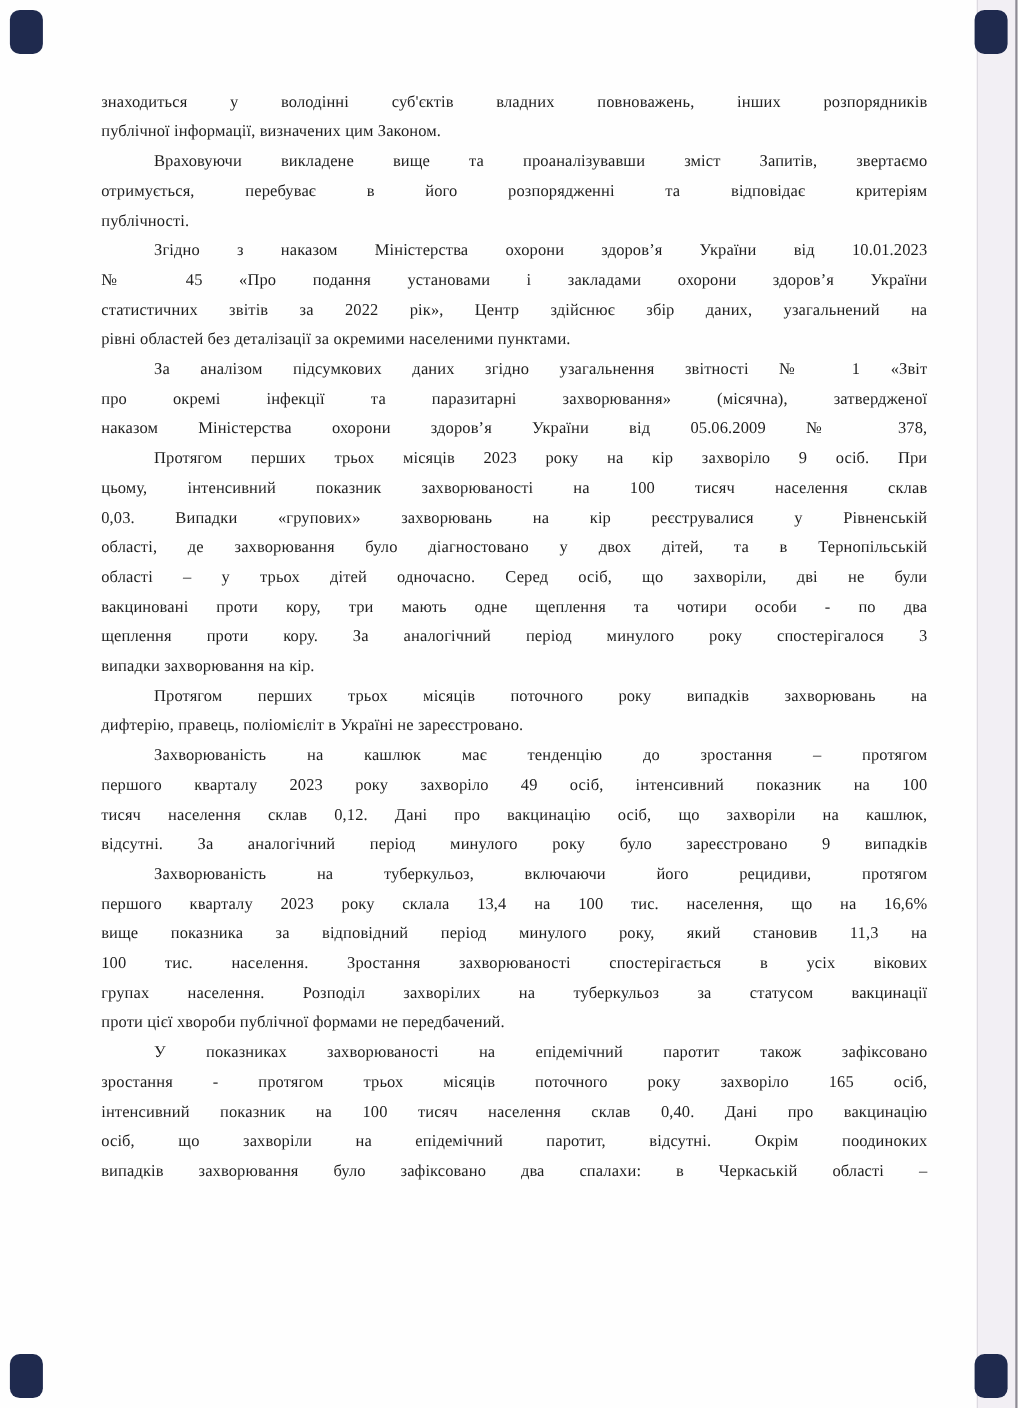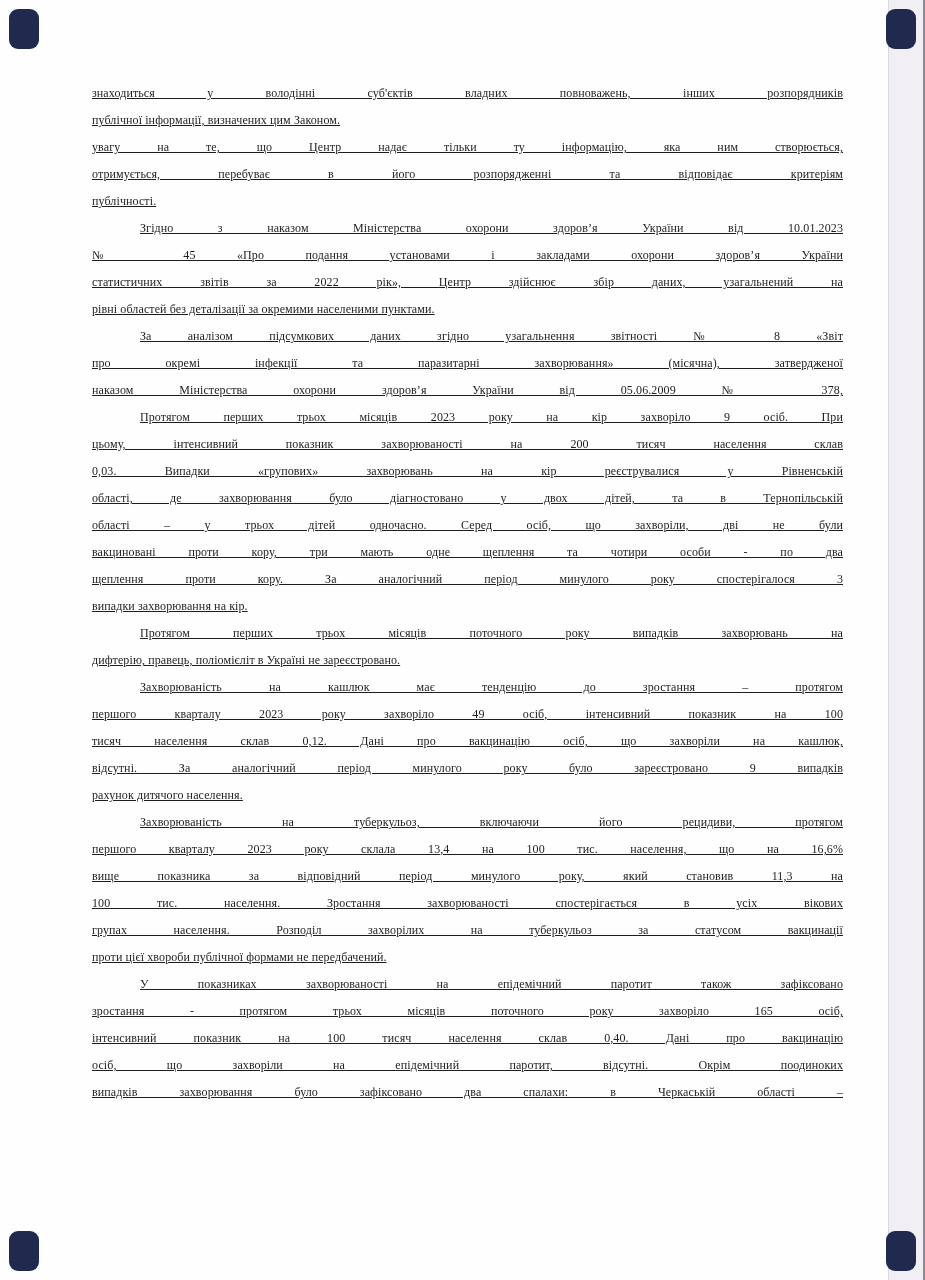--- a/index.html
+++ b/index.html
@@ -50,24 +50,23 @@
   .corner.bl { left: 9px;  bottom: 9px; }
   .corner.br { right: 9px; bottom: 9px; }
 
   
   .doc-text {
     position: absolute;
     left: 92px;
     top: 80px;
     width: 751px;
     color: var(--text-color, #1e1e1e);
-    font-size: 12px;
+    font-size: 15px;
     line-height: 27px;
     letter-spacing: 0.1px;
-    text-decoration: underline;
   }
   .para { margin: 0; padding: 0; }
   .line {
     text-align: justify;
     text-align-last: justify;
   }
   .line.end {
     text-align-last: auto;
   }
   .line.indent {
@@ -84,55 +83,54 @@
   <div class="corner tr"></div>
   <div class="corner bl"></div>
   <div class="corner br"></div>
 
   <div class="doc-text">
       <div class="para">
         <div class="line">знаходиться у володінні суб'єктів владних повноважень, інших розпорядників</div>
         <div class="line end">публічної інформації, визначених цим Законом.</div>
       </div>
       <div class="para">
-        <div class="line">увагу на те, що Центр надає тільки ту інформацію, яка ним створюється,</div>
+        <div class="line indent">Враховуючи викладене вище та проаналізувавши зміст Запитів, звертаємо</div>
         <div class="line">отримується, перебуває в його розпорядженні та відповідає критеріям</div>
         <div class="line end">публічності.</div>
       </div>
       <div class="para">
         <div class="line indent">Згідно з наказом Міністерства охорони здоров’я України від 10.01.2023</div>
         <div class="line">№ 45 «Про подання установами і закладами охорони здоров’я України</div>
         <div class="line">статистичних звітів за 2022 рік», Центр здійснює збір даних, узагальнений на</div>
         <div class="line end">рівні областей без деталізації за окремими населеними пунктами.</div>
       </div>
       <div class="para">
-        <div class="line indent">За аналізом підсумкових даних згідно узагальнення звітності № 8 «Звіт</div>
+        <div class="line indent">За аналізом підсумкових даних згідно узагальнення звітності № 1 «Звіт</div>
         <div class="line">про окремі інфекції та паразитарні захворювання» (місячна), затвердженої</div>
         <div class="line">наказом Міністерства охорони здоров’я України від 05.06.2009 № 378,</div>
       </div>
       <div class="para">
         <div class="line indent">Протягом перших трьох місяців 2023 року на кір захворіло 9 осіб. При</div>
-        <div class="line">цьому, інтенсивний показник захворюваності на 200 тисяч населення склав</div>
+        <div class="line">цьому, інтенсивний показник захворюваності на 100 тисяч населення склав</div>
         <div class="line">0,03. Випадки «групових» захворювань на кір реєструвалися у Рівненській</div>
         <div class="line">області, де захворювання було діагностовано у двох дітей, та в Тернопільській</div>
         <div class="line">області – у трьох дітей одночасно. Серед осіб, що захворіли, дві не були</div>
         <div class="line">вакциновані проти кору, три мають одне щеплення та чотири особи - по два</div>
         <div class="line">щеплення проти кору. За аналогічний період минулого року спостерігалося 3</div>
         <div class="line end">випадки захворювання на кір.</div>
       </div>
       <div class="para">
         <div class="line indent">Протягом перших трьох місяців поточного року випадків захворювань на</div>
         <div class="line end">дифтерію, правець, поліомієліт в Україні не зареєстровано.</div>
       </div>
       <div class="para">
         <div class="line indent">Захворюваність на кашлюк має тенденцію до зростання – протягом</div>
         <div class="line">першого кварталу 2023 року захворіло 49 осіб, інтенсивний показник на 100</div>
         <div class="line">тисяч населення склав 0,12. Дані про вакцинацію осіб, що захворіли на кашлюк,</div>
         <div class="line">відсутні. За аналогічний період минулого року було зареєстровано 9 випадків</div>
-        <div class="line end">рахунок дитячого населення.</div>
       </div>
       <div class="para">
         <div class="line indent">Захворюваність на туберкульоз, включаючи його рецидиви, протягом</div>
         <div class="line">першого кварталу 2023 року склала 13,4 на 100 тис. населення, що на 16,6%</div>
         <div class="line">вище показника за відповідний період минулого року, який становив 11,3 на</div>
         <div class="line">100 тис. населення. Зростання захворюваності спостерігається в усіх вікових</div>
         <div class="line">групах населення. Розподіл захворілих на туберкульоз за статусом вакцинації</div>
         <div class="line end">проти цієї хвороби публічної формами не передбачений.</div>
       </div>
       <div class="para">

